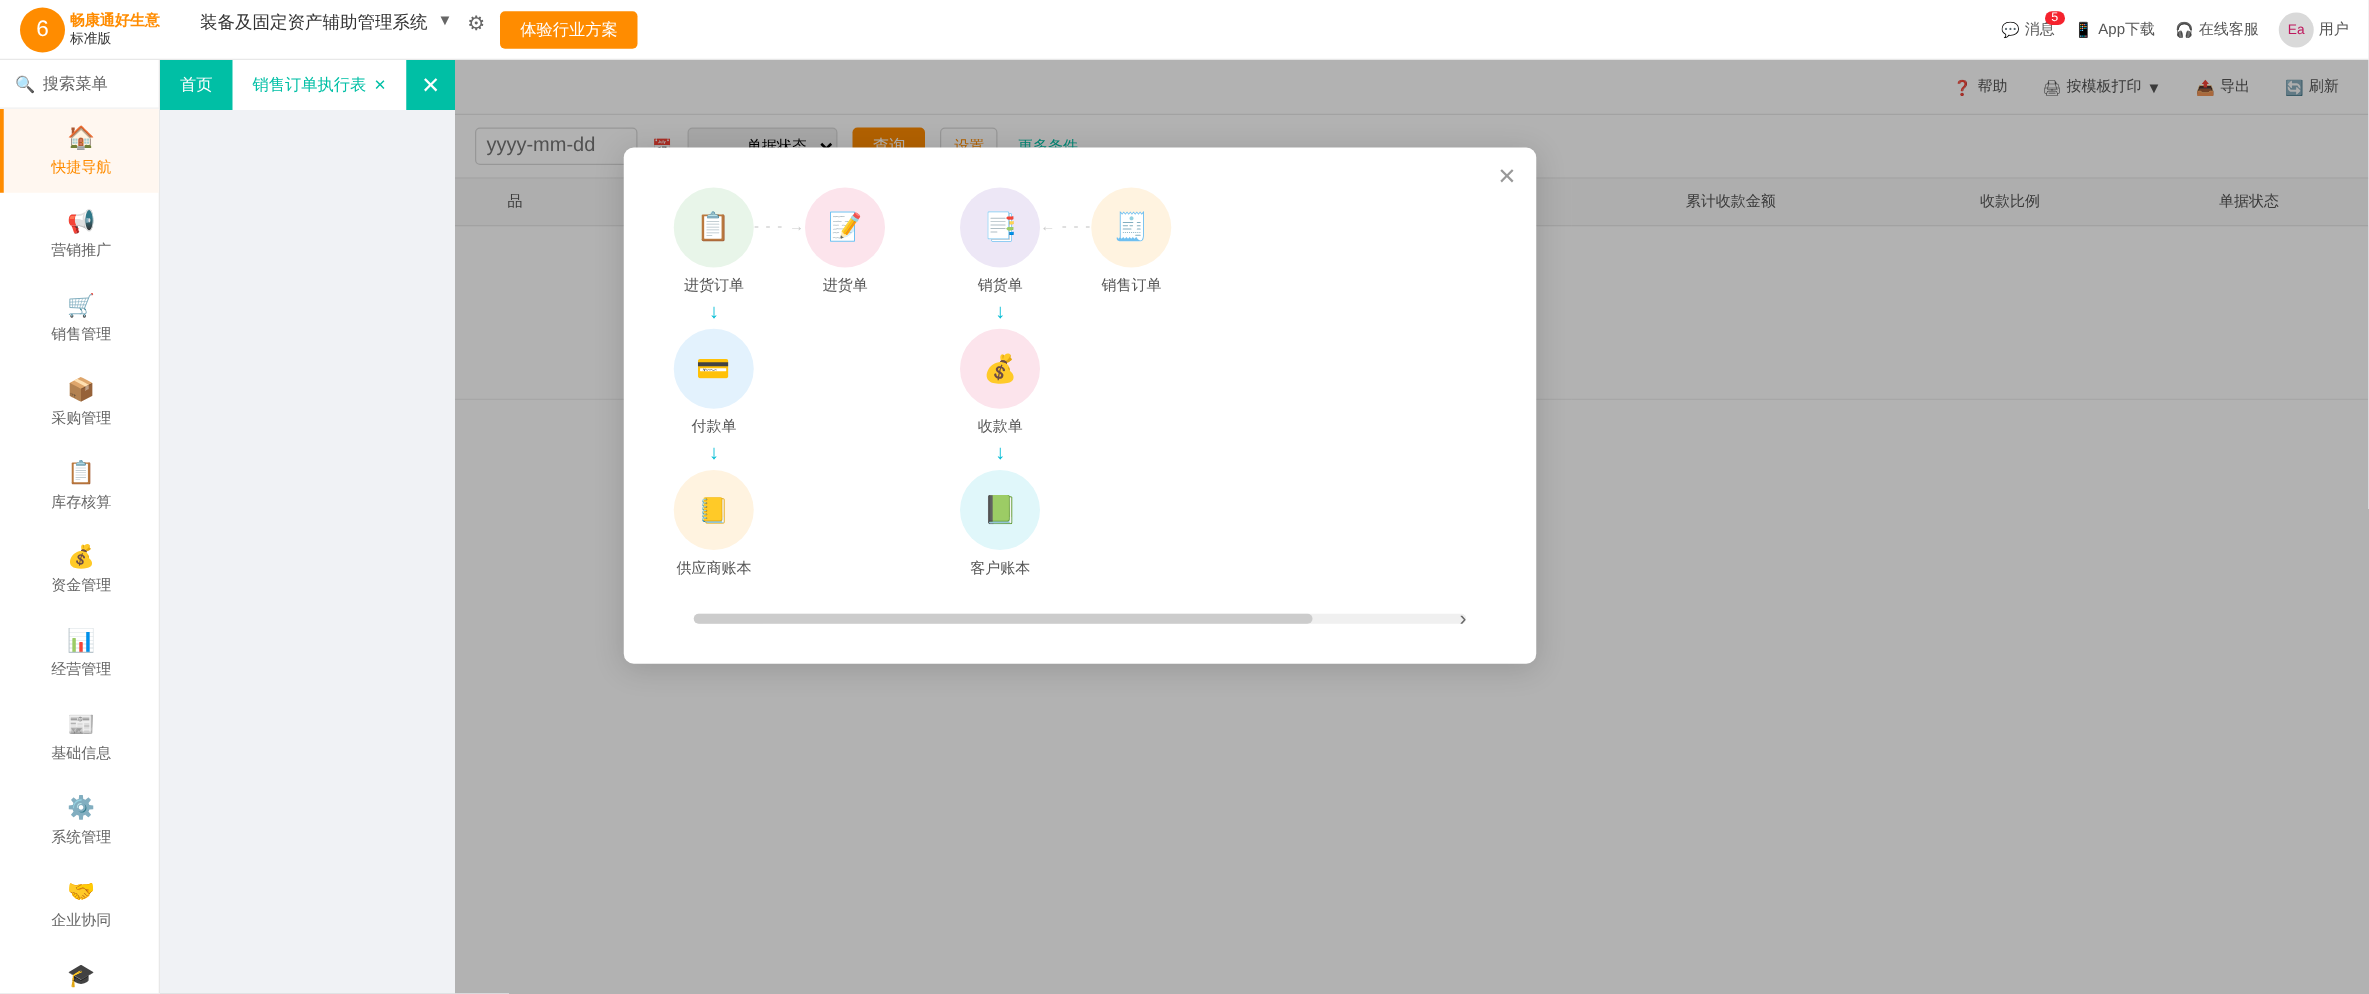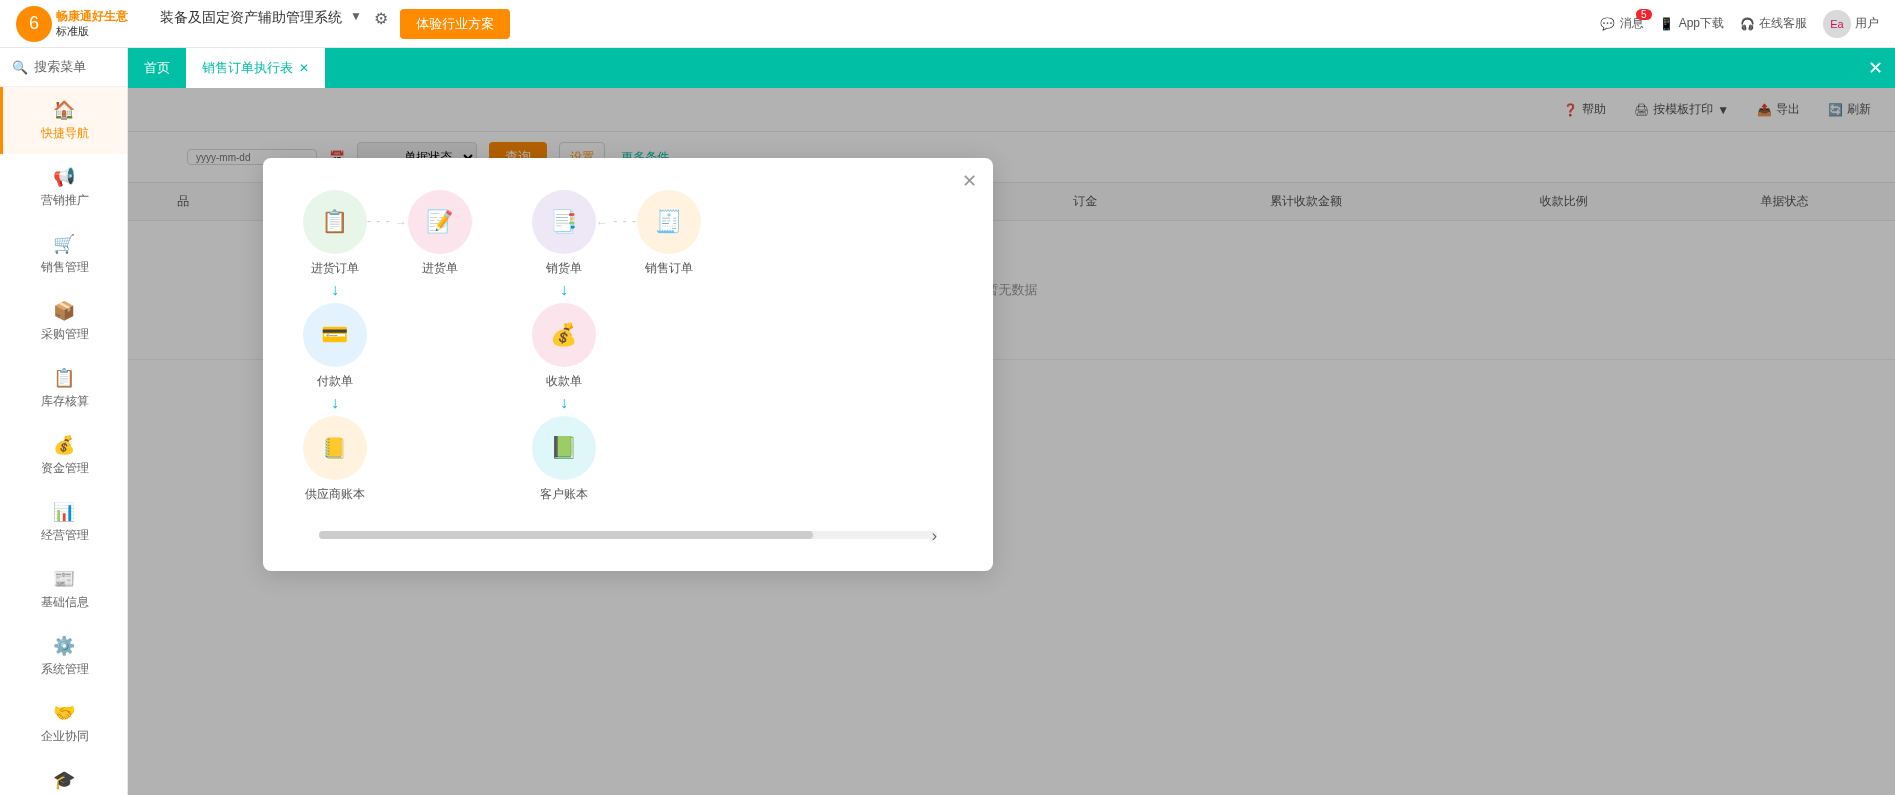--- a/index.html
+++ b/index.html
@@ -3,21 +3,21 @@
   <meta charset="utf-8">
   <style>
     * { box-sizing: border-box; margin: 0; padding: 0; }
     body { font-family: 'Microsoft YaHei', Arial, sans-serif; font-size: 13px; background: #f0f2f5; overflow: hidden; }
 
     
     .app-wrapper { display: flex; flex-direction: column; height: 795px; width: 1895px; }
     .top-bar { height: 48px; background: #fff; display: flex; align-items: center; padding: 0 16px; border-bottom: 1px solid #e8e8e8; flex-shrink: 0; }
     .main-area { display: flex; flex: 1; overflow: hidden; }
     .sidebar { width: 128px; background: #fff; border-right: 1px solid #e8e8e8; display: flex; flex-direction: column; flex-shrink: 0; }
-    .content-area { flex: 1; display: flex; flex-direction: column; overflow: hidden; }
+    .content-area { flex: 1; display: flex; flex-direction: row; overflow: hidden; }
     .tab-bar { height: 40px; background: #00bfa5; display: flex; align-items: center; flex-shrink: 0; }
     .main-content { flex: 1; background: #f5f6fa; position: relative; overflow: hidden; }
 
     
     .logo-area { display: flex; align-items: center; width: 128px; flex-shrink: 0; }
     .logo-icon { width: 36px; height: 36px; background: #ff8c00; border-radius: 50%; display: flex; align-items: center; justify-content: center; color: white; font-size: 18px; margin-right: 4px; flex-shrink: 0; }
     .logo-text { font-size: 11px; color: #333; line-height: 1.3; }
     .logo-text .brand { color: #ff8c00; font-weight: bold; font-size: 12px; }
     .top-bar-center { flex: 1; display: flex; align-items: flex-start; padding-left: 16px; }
     .system-title { font-size: 14px; color: #333; font-weight: 500; }
@@ -40,21 +40,21 @@
     .tab-item.active { background: white; color: #00bfa5; }
     .tab-close { font-size: 12px; cursor: pointer; }
     .close-all-btn { margin-left: auto; padding: 0 12px; color: white; cursor: pointer; font-size: 18px; }
 
     
     .toolbar { height: 44px; background: white; display: flex; align-items: center; padding: 0 16px; gap: 12px; border-bottom: 1px solid #e8e8e8; }
     .toolbar-btn { display: flex; align-items: center; gap: 4px; cursor: pointer; color: #555; font-size: 12px; padding: 4px 8px; }
 
     
     .filter-bar { background: white; padding: 10px 16px; display: flex; align-items: center; gap: 12px; border-bottom: 1px solid #e8e8e8; flex-wrap: wrap; }
-    .filter-input { height: 16px; border: 1px solid #d9d9d9; border-radius: 4px; padding: 0 8px; font-size: 10px; outline: none; margin-left: 43px; }
+    .filter-input { height: 30px; border: 1px solid #d9d9d9; border-radius: 4px; padding: 0 8px; font-size: 16px; outline: none; }
     .date-input { width: 130px; }
     .status-select { width: 120px; height: 30px; border: 1px solid #d9d9d9; border-radius: 4px; padding: 0 8px; font-size: 12px; text-align: right; }
     .search-btn { background: #ff8c00; color: white; border: none; border-radius: 4px; padding: 4px 16px; height: 30px; cursor: pointer; font-size: 13px; }
     .setting-btn { border: 1px solid #d9d9d9; border-radius: 4px; padding: 4px 10px; height: 30px; cursor: pointer; font-size: 12px; background: white; color: #ff8c00; }
     .more-conditions { color: #00bfa5; cursor: pointer; font-size: 12px; margin-left: 4px; }
 
     
     .table-wrapper { background: white; margin: 0; overflow: auto; flex: 1; }
     table { width: 100%; border-collapse: collapse; font-size: 12px; }
     th { background: #fafafa; padding: 10px 12px; text-align: center; border-bottom: 1px solid #e8e8e8; font-weight: 500; color: #555; white-space: nowrap; }

